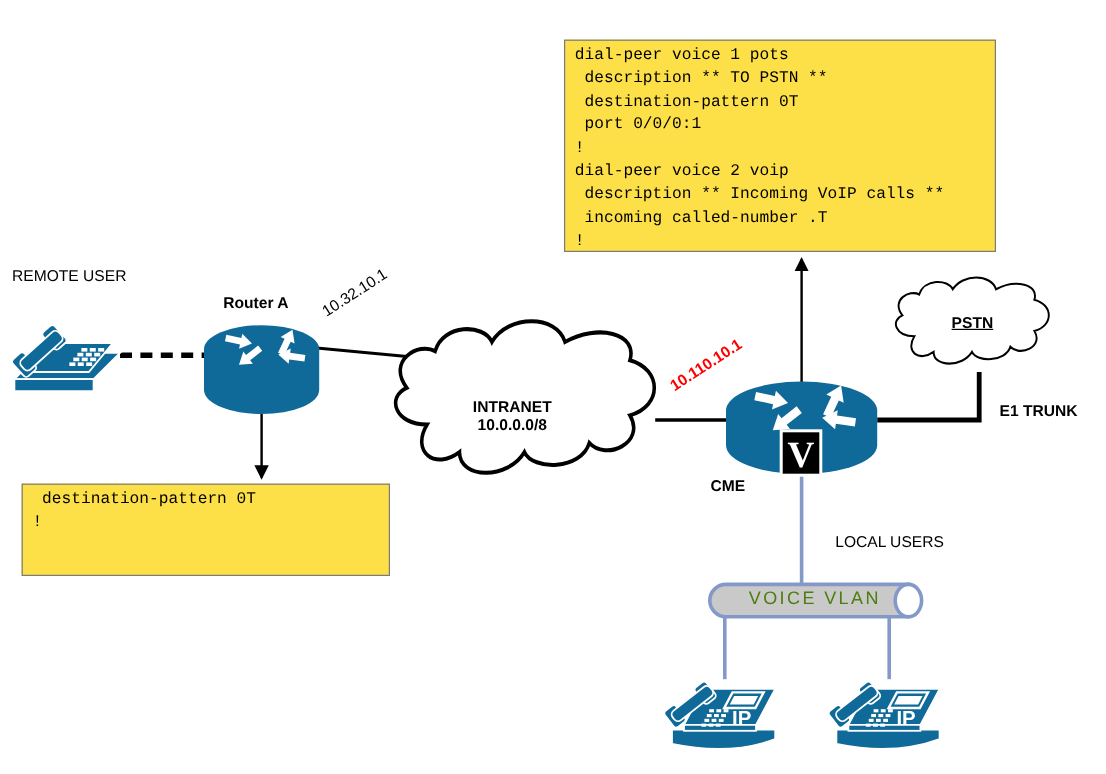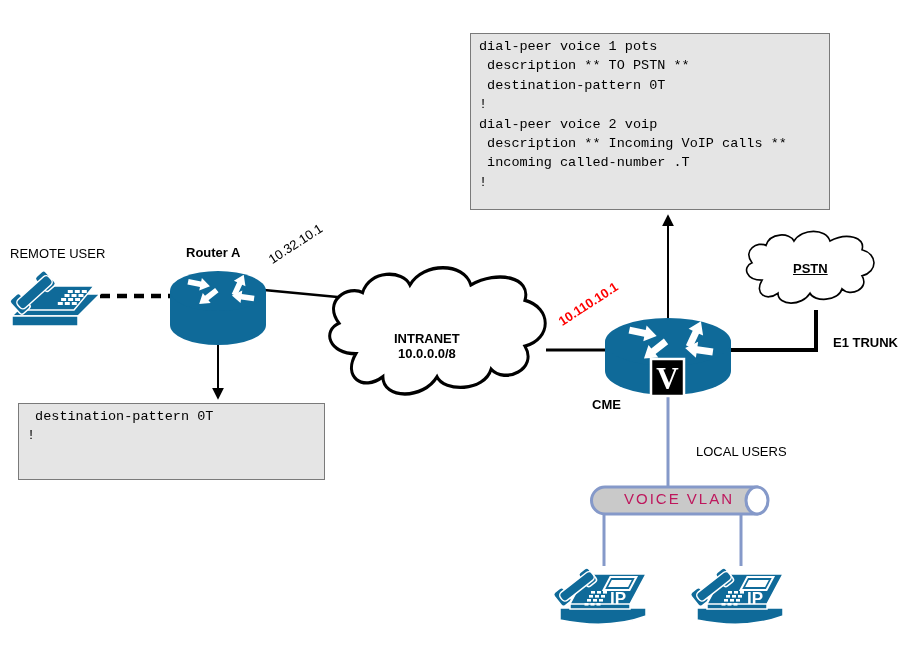--- a/index.html
+++ b/index.html
@@ -3,29 +3,29 @@
 <meta charset="utf-8">
 <style>
   html,body{margin:0;padding:0;background:#fff;}
   #canvas{position:relative;width:922px;height:645px;background:#fff;overflow:hidden;
           font-family:"Liberation Sans",sans-serif;}
   #bg{position:absolute;left:0;top:0;}
   .lbl{position:absolute;font-size:13px;color:#000;white-space:nowrap;line-height:15px;}
   .b{font-weight:bold;}
   .rot{transform:rotate(-33deg);transform-origin:0 50%;background:#fff;padding:0 2px;}
   .red{color:#fe0000;font-weight:bold;}
-  .cfgbox{position:absolute;background:#e5e5e5;border:1.6px solid #7a7a7a;
+  .cfgbox{position:absolute;background:#fde047;border:1.6px solid #7a7a7a;
           font-family:"Liberation Mono","DejaVu Sans Mono",monospace;
           font-size:13.5px;color:#000;padding:3px 8px;box-sizing:border-box;}
   .cfg-line{white-space:pre;line-height:19.4px;}
   #cme-config{left:470px;top:33px;width:360px;height:177px;}
   #ra-config{left:18px;top:403px;width:307px;height:77px;}
   .cfg-red{color:#fe0000;white-space:pre;}
   #voice-vlan-lbl{left:589px;top:491px;width:180px;text-align:center;font-size:15px;
-                  letter-spacing:2px;color:#be185d;}
+                  letter-spacing:2px;color:#4d7c0f;}
 </style>
 </head>
 <body>
 
 <div id="canvas">
 
 <svg id="bg" width="922" height="645" viewBox="0 0 922 645">
   <defs>
     <marker id="arrowhead" viewBox="0 0 10 10" refX="8.5" refY="5" markerWidth="6" markerHeight="6" orient="auto-start-reverse">
       <path d="M0 0 L10 5 L0 10 Z" fill="#000"></path>
@@ -154,36 +154,37 @@
     </g>
     <text x="52" y="44" font-family="Liberation Sans, sans-serif" font-size="17" font-weight="bold" fill="#fff" stroke="none">IP</text>
     <g transform="translate(4,38) rotate(-38)">
       <rect x="-5" y="-9" width="12" height="17" rx="3"></rect>
       <rect x="27" y="-9" width="12" height="17" rx="3"></rect>
       <rect x="-1" y="-5" width="40" height="10" rx="4"></rect>
     </g>
   </g>
 </svg>
 
-<div class="lbl" style="left:10px;top:222px;margin-top:24px;">REMOTE USER</div>
+<div class="lbl" style="left:10px;top:222px;">REMOTE USER</div>
 <div class="lbl b" style="left:186px;top:245px;">Router A</div>
 <div class="lbl rot" style="left:268px;top:254px;">10.32.10.1</div>
 <div class="lbl b" style="left:394px;top:331px;">INTRANET</div>
 <div class="lbl b" style="left:398px;top:346px;">10.0.0.0/8</div>
 <div class="lbl rot red" style="left:558px;top:316px;">10.110.10.1</div>
 <div class="lbl b" style="left:592px;top:397px;text-align:center;">CME</div>
 <div class="lbl b" style="left:793px;top:261px;text-decoration:underline;">PSTN</div>
 <div class="lbl b" style="left:833px;top:335px;">E1 TRUNK</div>
 <div class="lbl" style="left:696px;top:444px;text-align:right;">LOCAL USERS</div>
 <div class="lbl" id="voice-vlan-lbl">VOICE VLAN</div>
 
 <div class="cfgbox" id="cme-config">
   <div class="cfg-line">dial-peer voice 1 pots</div>
   <div class="cfg-line"> description ** TO PSTN **</div>
   <div class="cfg-line"> destination-pattern 0T</div>
+  <div class="cfg-line"> port 0/0/0:1</div>
   <div class="cfg-line">!</div>
   <div class="cfg-line">dial-peer voice 2 voip</div>
   <div class="cfg-line"> description ** Incoming VoIP calls **</div>
   <div class="cfg-line"> incoming called-number .T</div>
   <div class="cfg-line">!</div>
 </div>
 
 <div class="cfgbox" id="ra-config">
   <div class="cfg-line"> destination-pattern 0T</div>
   <div class="cfg-line">!</div>

